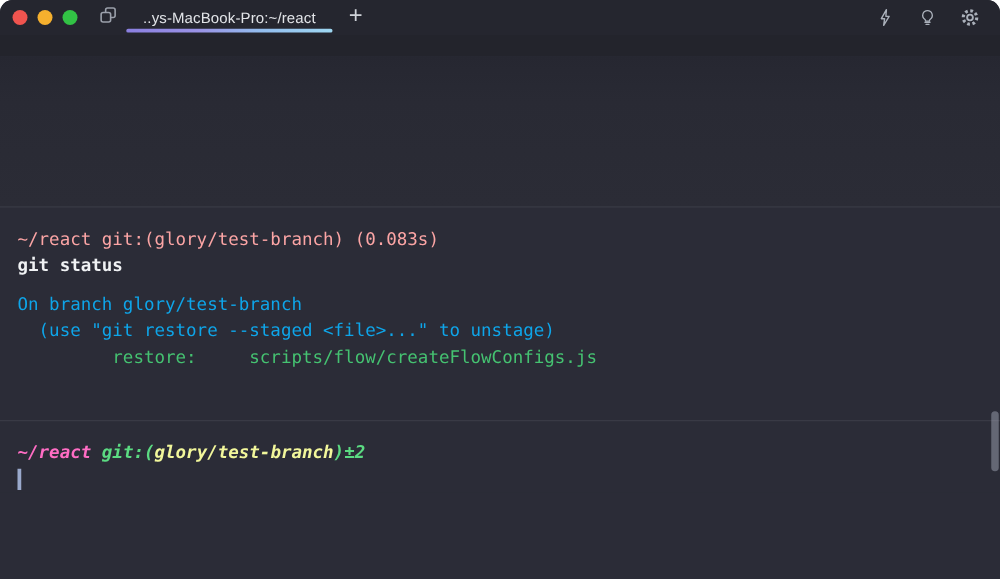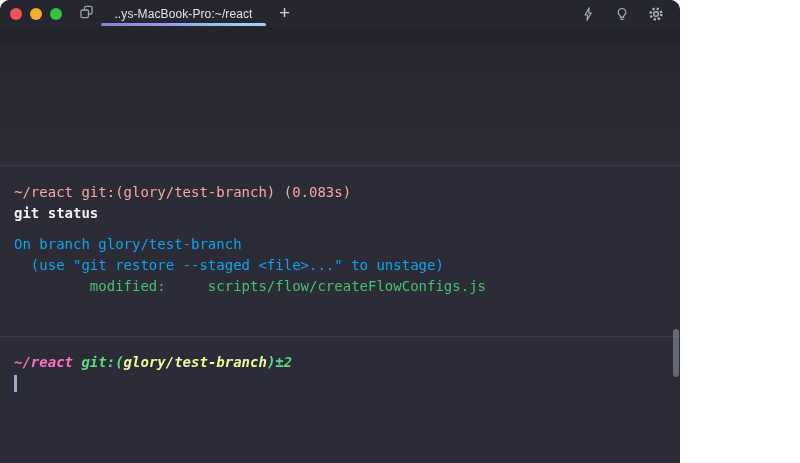--- a/index.html
+++ b/index.html
@@ -1,18 +1,18 @@
 <!DOCTYPE html>
 <html><head>
 <meta charset="utf-8">
 <style>
   html, body { margin: 0; padding: 0; background: #ffffff; }
   .window {
     position: relative;
-    width: 680px; height: 463px;
+    width: 800px; height: 463px;
     background: #2b2c37;
     border-radius: 10px 10px 0 0;
     overflow: hidden;
     font-family: "Liberation Sans", sans-serif;
   }
 
   
   .tabbar {
     position: relative;
     height: 28px;
@@ -135,21 +135,21 @@
 
   <div class="subband"></div>
   <div class="scrollback"></div>
 
   <div class="block block-prev">
     <div class="termline prompt-dim">~/react git:(glory/test-branch) (0.083s)</div>
     <div class="termline cmd">git status</div>
     <div class="out">
       <div class="termline out-white">On branch glory/test-branch</div>
       <div class="termline out-white">  (use "git restore --staged &lt;file&gt;..." to unstage)</div>
-      <div class="termline out-green">         modified:     scripts/flow/createFlowConfigs.js</div>
+      <div class="termline out-green">         restore:     scripts/flow/createFlowConfigs.js</div>
     </div>
   </div>
 
   <div class="block block-cur">
     <div class="termline"><span class="p-dir">~/react</span><span class="p-git"> git:(</span><span class="p-branch">glory/test-branch</span><span class="p-git">)±2</span></div>
     <div class="cursor-row">
       <span class="cursor-bar"></span>
     </div>
   </div>
 

